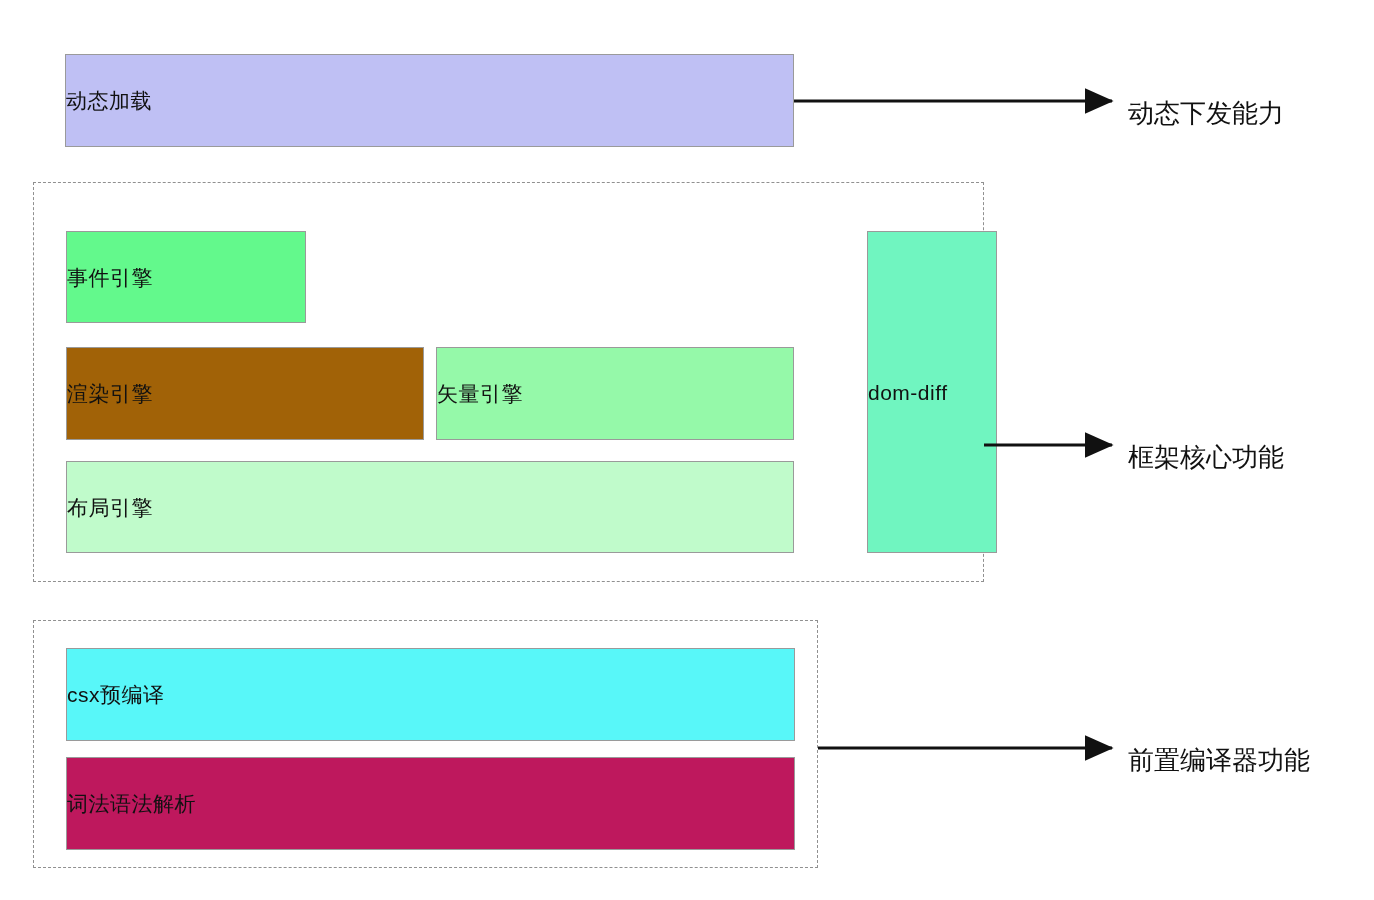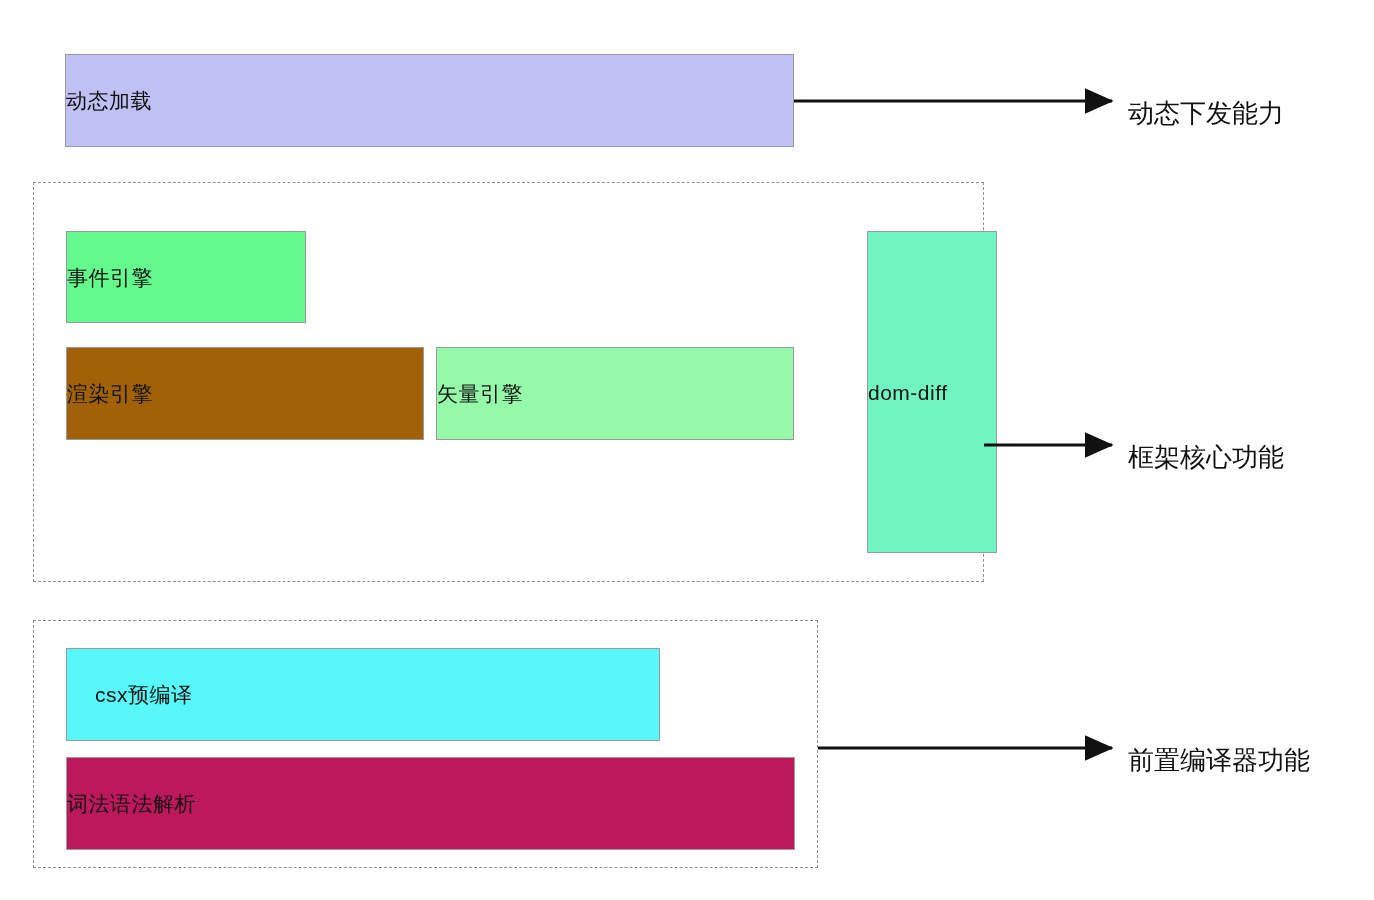--- a/index.html
+++ b/index.html
@@ -72,28 +72,31 @@
 
 
   <div class="box" id="box-render-engine" style="left:66px; top:347px; width:358px; height:93px; background:#a16207;">
     <span>渲染引擎</span>
   </div>
 
   <div class="box" id="box-vector-engine" style="left:436px; top:347px; width:358px; height:93px; background:#95f9a9;">
     <span>矢量引擎</span>
   </div>
 
+  <div class="box" id="box-layout-engine" style="left:66px; top:461px; width:728px; height:92px; background:#c0fbcb;">
+    <span>布局引擎</span>
+  </div>
 
   <div class="box" id="box-dom-diff" style="left:819px; top:231px; width:130px; height:322px; background:#70f5c0;margin-left:48px;">
     <span>dom-diff</span>
   </div>
 
   <div class="group" id="group-precompiler" style="left:33px; top:620px; width:785px; height:248px;"></div>
 
-  <div class="box" id="box-csx-precompile" style="left:66px; top:648px; width:594px; height:93px; background:#58f7f9;padding-left:28px;">
+  <div class="box" id="box-csx-precompile" style="left:66px; top:648px; width:729px; height:93px; background:#58f7f9;">
     <span>csx预编译</span>
   </div>
 
   <div class="box" id="box-lexer-parser" style="left:66px; top:757px; width:729px; height:93px; background:#be185d;">
     <span>词法语法解析</span>
   </div>
 
   <svg class="arrows" viewBox="0 0 1374 900" xmlns="http://www.w3.org/2000/svg">
     <defs>
       <marker id="arrowhead" markerWidth="9" markerHeight="8" refX="8.5" refY="4" orient="auto" markerUnits="strokeWidth">

